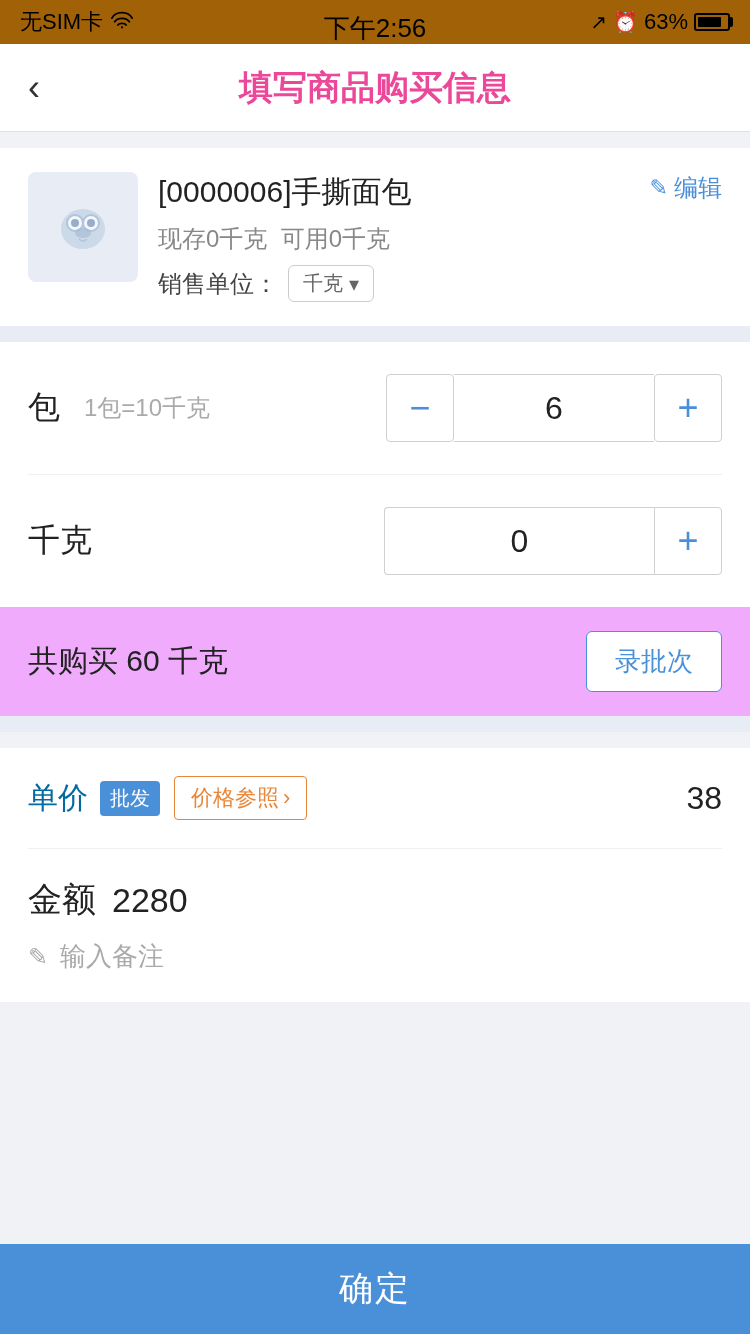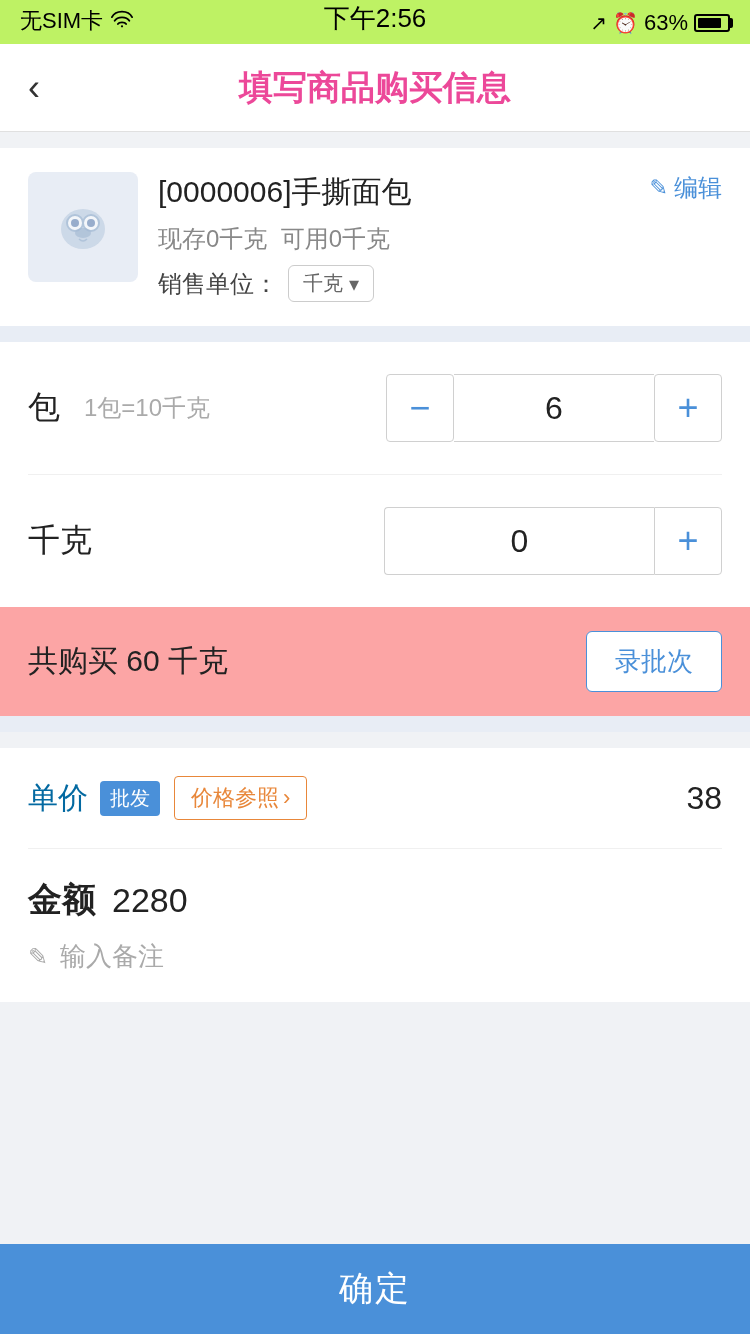--- a/index.html
+++ b/index.html
@@ -9,25 +9,25 @@
       min-height: 1334px;
       font-family: -apple-system, "PingFang SC", "Helvetica Neue", Arial, sans-serif;
       background: #f0f2f5;
       position: relative;
     }
 
     
     .status-bar {
       width: 750px;
       height: 44px;
-      background: #bef264;
-      display: flex;
-      align-items: flex-end;
+      background: #a16207;
+      display: flex;
+      align-items: center;
       justify-content: space-between;
-      padding: 8px 20px;
+      padding: 16px 20px;
       font-size: 24px;
     }
     .status-left {
       display: flex;
       align-items: center;
       gap: 8px;
       font-size: 22px;
       color: #000;
     }
     .status-center {
@@ -233,21 +233,21 @@
       align-items: center;
       justify-content: center;
       font-size: 36px;
       color: #4a90d9;
       cursor: pointer;
       border-radius: 0 4px 4px 0;
     }
 
     
     .summary-section {
-      background: #fca5a5;
+      background: #f0abfc;
       padding: 24px 28px;
       display: flex;
       align-items: center;
       justify-content: space-between;
     }
     .summary-text {
       font-size: 30px;
       color: #222;
     }
     .record-batch-btn {
@@ -311,21 +311,21 @@
       padding: 28px 28px;
     }
     .amount-row {
       display: flex;
       align-items: center;
       margin-bottom: 16px;
     }
     .amount-label {
       font-size: 34px;
       color: #222;
-      font-weight: 700;
+      font-weight: 400;
       text-align: right;
     }
     .amount-value {
       font-size: 34px;
       color: #222;
       font-weight: 500;
       margin-left: 16px;
     }
     .remark-row {
       display: flex;

